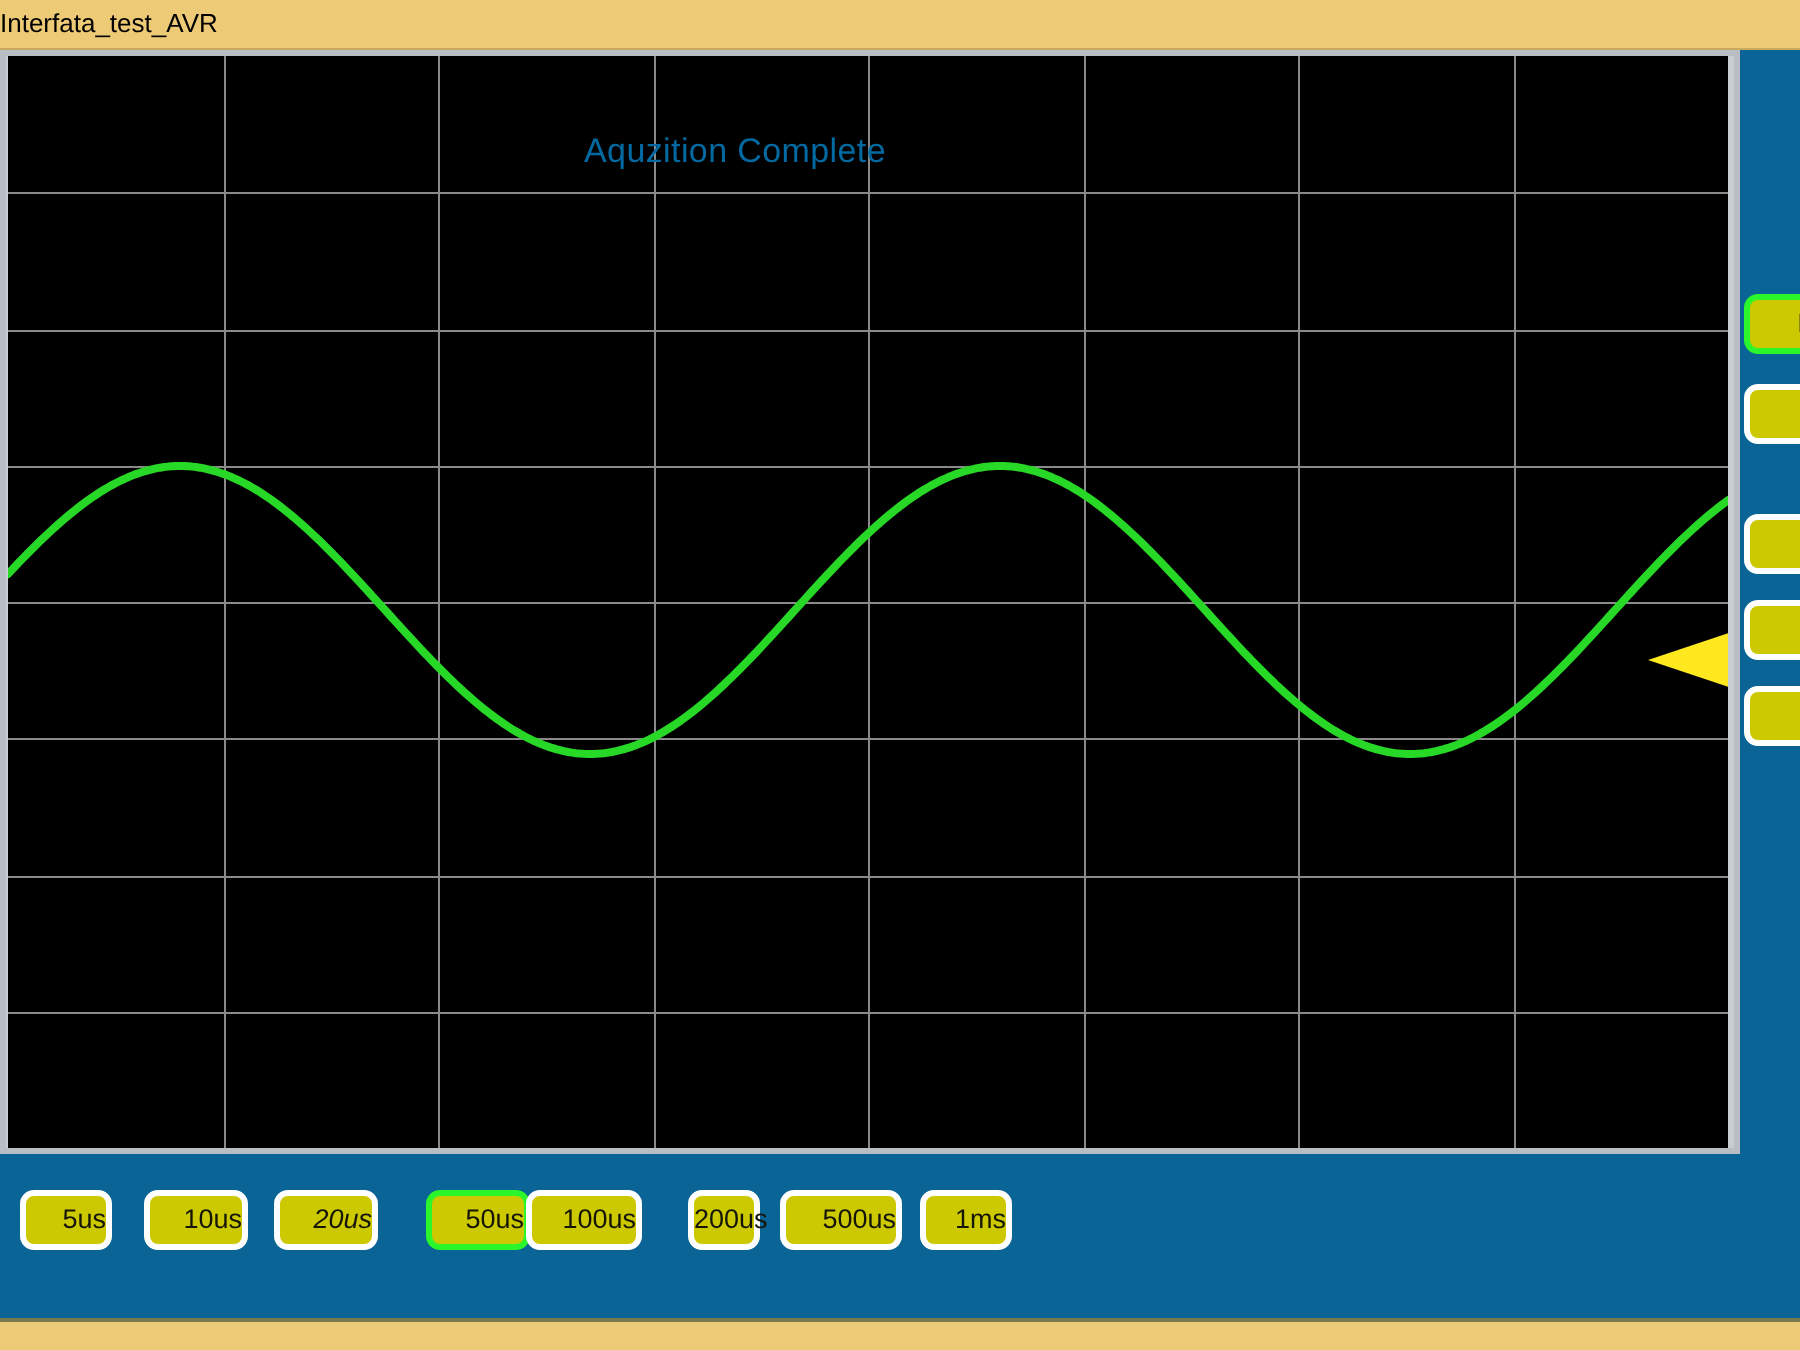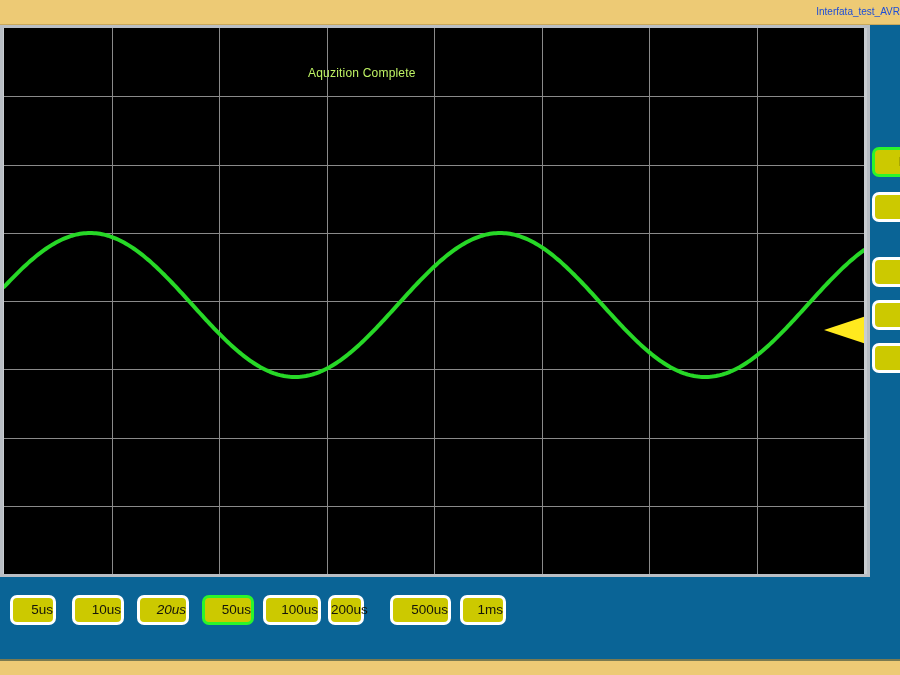--- a/index.html
+++ b/index.html
@@ -30,23 +30,23 @@
     height: 25px;
     background: #edca75;
     border-bottom: 1px solid #c9a95c;
     box-sizing: border-box;
   }
   #title-text {
     position: absolute;
     left: 0; top: 0;
     width: 900px;
     line-height: 24px;
-    text-align: right;
-    font-size: 10px;
-    color: #1d4ed8;
+    text-align: left;
+    font-size: 13px;
+    color: #000000;
     white-space: nowrap;
   }
 
   
   #scope-frame {
     position: absolute;
     left: 0px;
     top: 25px;
     width: 870px;
     height: 552px;
@@ -67,25 +67,24 @@
   #grid-svg, #wave-svg {
     position: absolute;
     left: 0; top: 0;
     width: 860px;
     height: 546px;
     display: block;
   }
 
   .scope-label {
     position: absolute;
-    font-size: 12px;
-    color: #bef264;
+    font-size: 17px;
+    color: #0369a1;
     white-space: nowrap;
     letter-spacing: 0.2px;
-    margin-left: 16px;
   }
   #acq-status { left: 288px; top: 38px; }
 
   #trigger-marker {
     position: absolute;
     left: 820px;
     top: 288px;
     width: 0; height: 0;
     border-top: 14px solid transparent;
     border-bottom: 14px solid transparent;
@@ -221,22 +220,22 @@
       <div class="side-btn" style="top: 167px;">No</div>
       <div class="side-btn" style="top: 232px;">1</div>
       <div class="side-btn" style="top: 275px;">2</div>
       <div class="side-btn" style="top: 318px;">5</div>
     </div>
 
   <div id="bottom-bar">
   <button class="tb-btn" style="left: 10px; width: 46px;">5us</button>
       <button class="tb-btn" style="left: 72px; width: 52px;">10us</button>
       <button class="tb-btn" style="left: 137px; width: 52px; font-style: italic;">20us</button>
-      <button class="tb-btn selected" style="left: 202px; width: 52px;">50us</button>
+      <button class="tb-btn selected" style="left: 213px; width: 52px;">50us</button>
       <button class="tb-btn" style="left: 263px; width: 58px;">100us</button>
-      <button class="tb-btn" style="left: 328px; width: 36px;">200us</button>
+      <button class="tb-btn" style="left: 344px; width: 36px;">200us</button>
       <button class="tb-btn" style="left: 390px; width: 61px;">500us</button>
       <button class="tb-btn" style="left: 460px; width: 46px;">1ms</button>
     </div>
 
   <div id="bottom-strip"></div>
 
 </div>
 
 </body></html>

